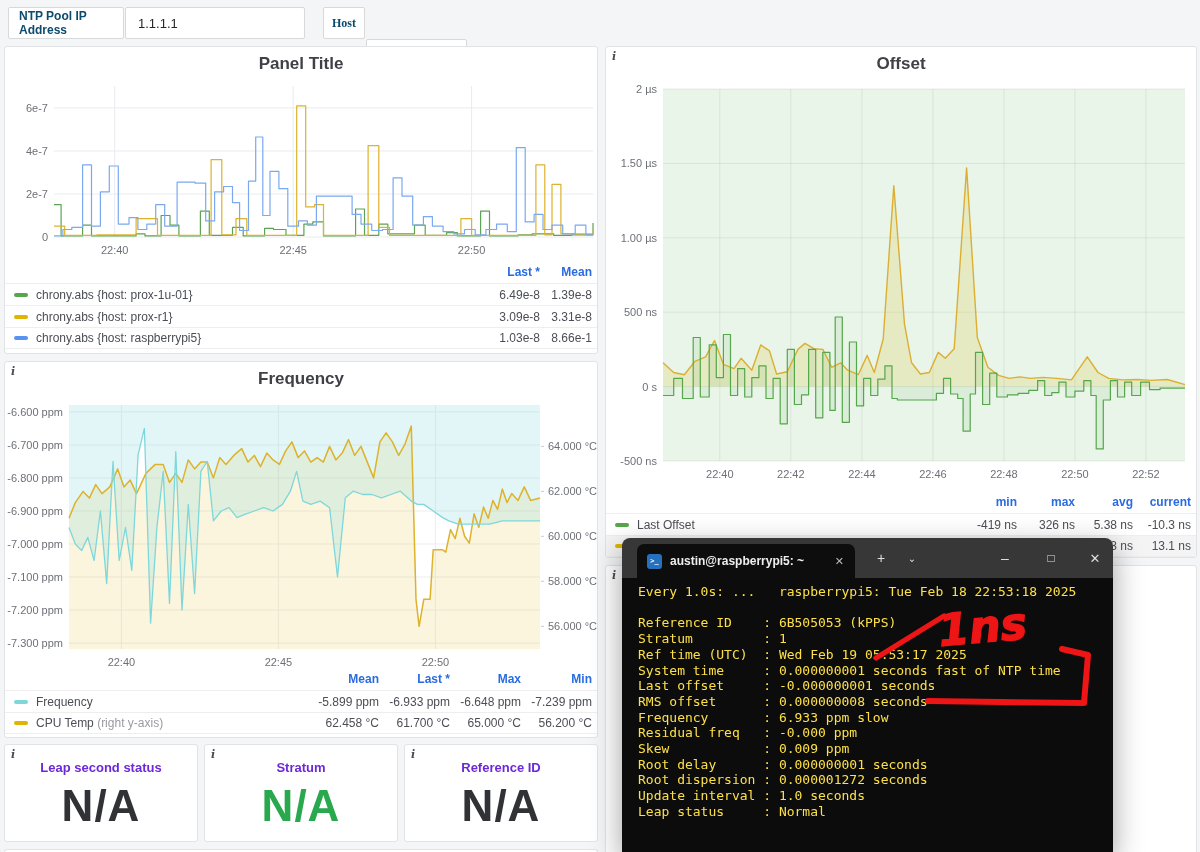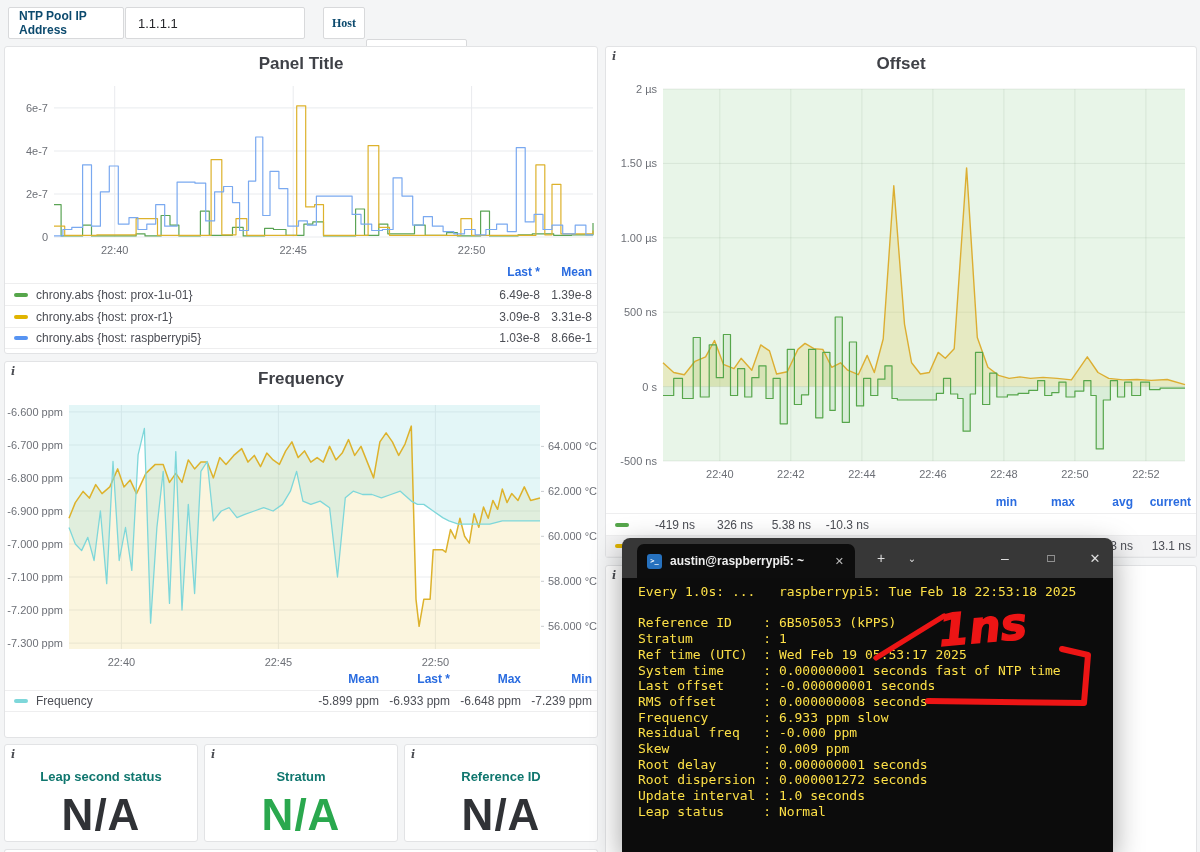--- a/index.html
+++ b/index.html
@@ -51,21 +51,21 @@
   }
   .lrow.lheader { border-top:none; color:#2a6ce0; font-weight:700; }
   .lrow:last-child { border-bottom:1px solid #eeeeef; }
   .sw { width:14px; height:4px; border-radius:2px; margin-right:8px; flex:none; }
   .lname { flex:1; text-align:left; white-space:nowrap; overflow:hidden; cursor:pointer; }
   .lsuffix { color:#9a9ba1; }
   .lval { text-align:right; white-space:nowrap; }
   .w58 { width:58px; } .w71 { width:71px; } .w52 { width:52px; }
   .rowalt { background:#f4f4f5; }
   
-  .stat-title { margin-top:24px; text-align:center; font-size:13px; font-weight:700; color:#0f766e; }
+  .stat-title { margin-top:15px; text-align:center; font-size:13px; font-weight:700; color:#6d28d9; }
   .stat-value { margin-top:6px; text-align:center; font-size:44px; font-weight:700; letter-spacing:1px; color:#303236; font-family:"Liberation Sans", sans-serif; }
   
   .terminal {
     position:absolute; left:622px; top:538px; width:491px; height:314px;
     border-radius:8px 8px 0 0; box-shadow:0 10px 30px rgba(0,0,0,.38); z-index:20;
   }
   .term-titlebar {
     position:absolute; left:0; top:0; right:0; height:40px;
     background:#373737; border-radius:8px 8px 0 0;
   }
@@ -192,20 +192,21 @@
   <div class="legend" style="top:444px;">
     <div class="lrow lheader">
       <span class="lname"></span>
       <span class="lval w58">min</span>
       <span class="lval w58">max</span>
       <span class="lval w58">avg</span>
       <span class="lval w58">current</span>
     </div>
     <div class="lrow">
       <i class="sw" style="background: rgb(86, 166, 75);"></i>
+      <span class="lname">Last Offset</span>
       <span class="lval w58">-419 ns</span>
       <span class="lval w58">326 ns</span>
       <span class="lval w58">5.38 ns</span>
       <span class="lval w58">-10.3 ns</span>
     </div>
     <div class="lrow rowalt">
       <i class="sw" style="background: rgb(224, 180, 0);"></i>
       <span class="lname"></span>
       <span class="lval w58"></span>
       <span class="lval w58"></span>
@@ -265,20 +266,28 @@
       <span class="lval w71">Min</span>
     </div>
     <div class="lrow">
       <i class="sw" style="background: rgb(126, 215, 218);"></i>
       <span class="lname"><span>Frequency</span><span class="lsuffix"></span></span>
       <span class="lval w71">-5.899 ppm</span>
       <span class="lval w71">-6.933 ppm</span>
       <span class="lval w71">-6.648 ppm</span>
       <span class="lval w71">-7.239 ppm</span>
     </div>
+    <div class="lrow">
+      <i class="sw" style="background: rgb(224, 180, 0);"></i>
+      <span class="lname"><span>CPU Temp</span><span class="lsuffix"> (right y-axis)</span></span>
+      <span class="lval w71">62.458 °C</span>
+      <span class="lval w71">61.700 °C</span>
+      <span class="lval w71">65.000 °C</span>
+      <span class="lval w71">56.200 °C</span>
+    </div>
   </div>
 </div>
 
 <div class="panel" style="left:4px; top:744px; width:194px; height:98px;">
   <span class="iicon">i</span>
   <div class="stat-title">Leap second status</div>
   <div class="stat-value" style="color: rgb(48, 50, 54);">N/A</div>
 </div>
 <div class="panel" style="left:204px; top:744px; width:194px; height:98px;">
   <span class="iicon">i</span>

